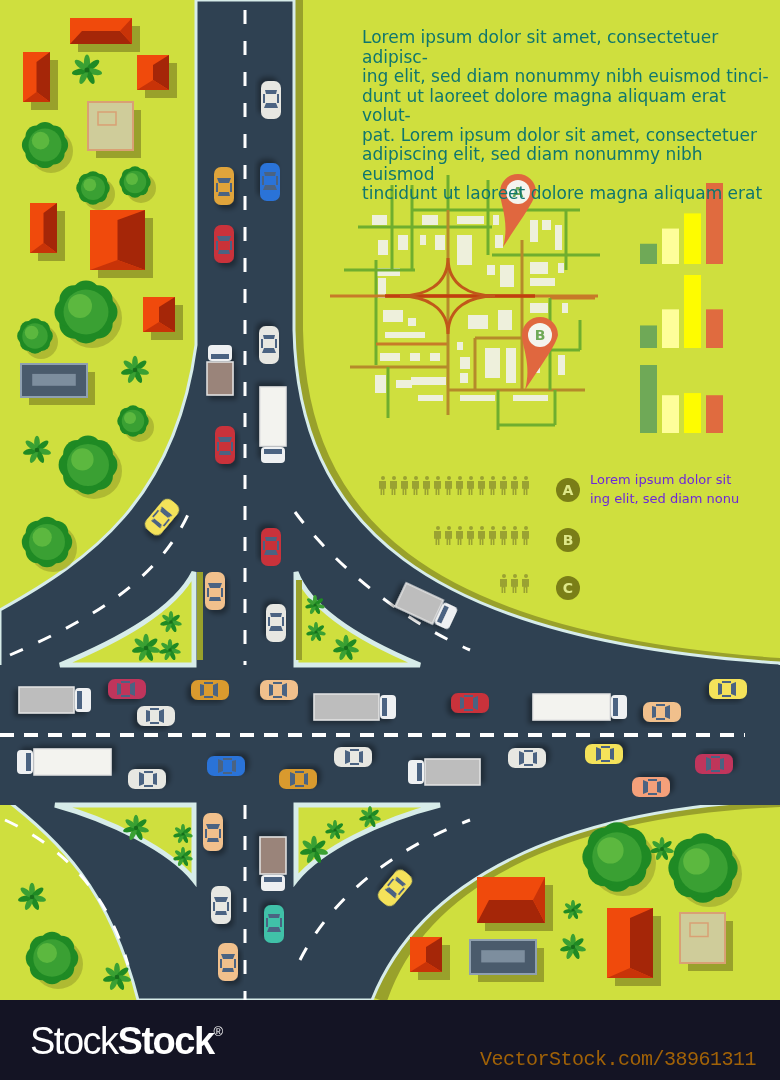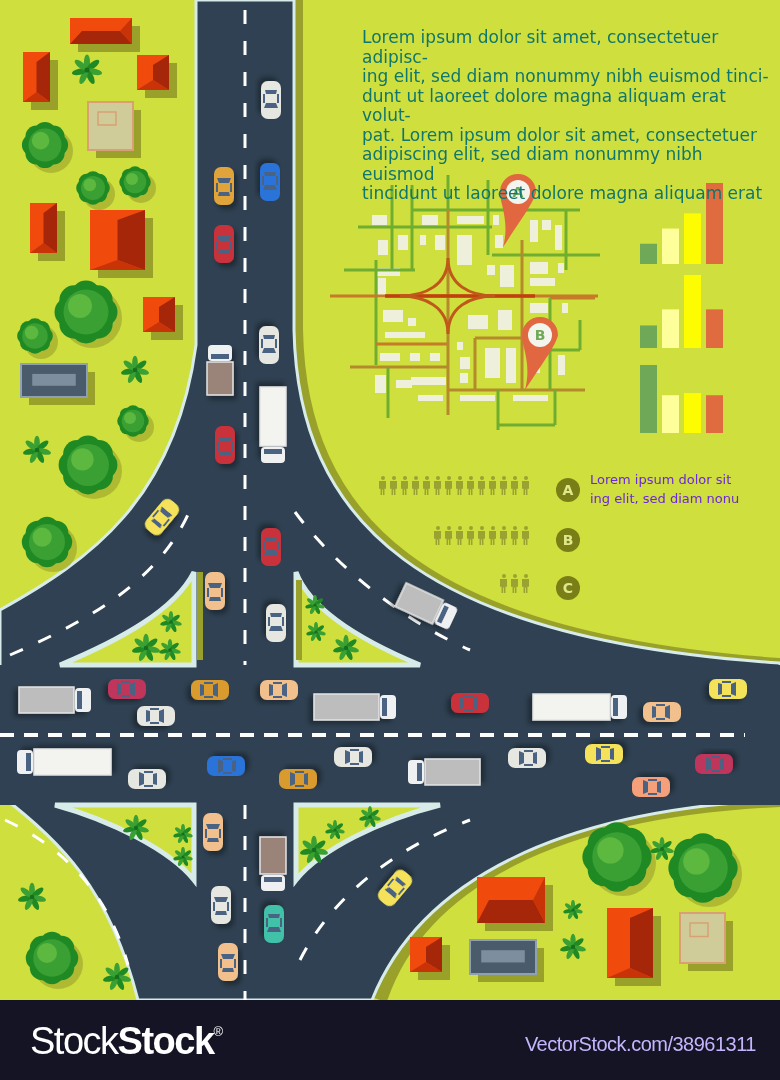--- a/index.html
+++ b/index.html
@@ -15,21 +15,21 @@
   .people { position: absolute; right: 250px; top: 6px; display: flex; gap: 2px; }
   .person { width: 9px; height: 20px; position: relative; }
   .person::before { content: ""; position: absolute; left: 2.5px; top: 0; width: 4px; height: 4px; border-radius: 50%; background: #9aa232; }
   .person::after { content: ""; position: absolute; left: 1px; top: 5px; width: 7px; height: 14px; background: #9aa232; clip-path: polygon(0 0,100% 0,100% 55%,78% 55%,78% 100%,56% 100%,56% 60%,44% 60%,44% 100%,22% 100%,22% 55%,0 55%); }
   .badge { position: absolute; left: 176px; top: 8px; width: 24px; height: 24px; border-radius: 50%; background: #7a7e17; color: #dfe88a; font-weight: bold; font-size: 14px; line-height: 24px; text-align: center; }
   .legend-text { position: absolute; left: 210px; top: 0; width: 190px; color: #6d28d9; font-size: 13px; line-height: 19px; white-space: pre-line; }
   .footer { position: absolute; left: 0; top: 1000px; width: 780px; height: 80px; background: #141424; }
   .brand { position: absolute; left: 30px; top: 20px; color: #fff; font-size: 38px; letter-spacing: -1.5px; font-family: "Liberation Sans", sans-serif; }
   .brand b { font-weight: bold; }
   .brand sup { font-size: 13px; vertical-align: top; position: relative; top: 4px; }
-  .url { position: absolute; right: 24px; top: 33px; color: #c4b5fd; font-size: 20px; letter-spacing: -0.5px; font-family: Liberation Sans, sans-serif; }
+  .url { position: absolute; right: 24px; top: 48px; color: #a16207; font-size: 20px; letter-spacing: -0.5px; font-family: Liberation Mono, monospace; }
 </style>
 </head>
 <body>
 
 <div id="stage">
   <svg id="scene" width="780" height="1000" viewBox="0 0 780 1000" xmlns="http://www.w3.org/2000/svg">
     <defs>
       <filter id="sh" x="-30%" y="-30%" width="160%" height="160%">
         <feDropShadow dx="3" dy="4" stdDeviation="2.5" flood-color="#000" flood-opacity="0.35"></feDropShadow>
       </filter>

